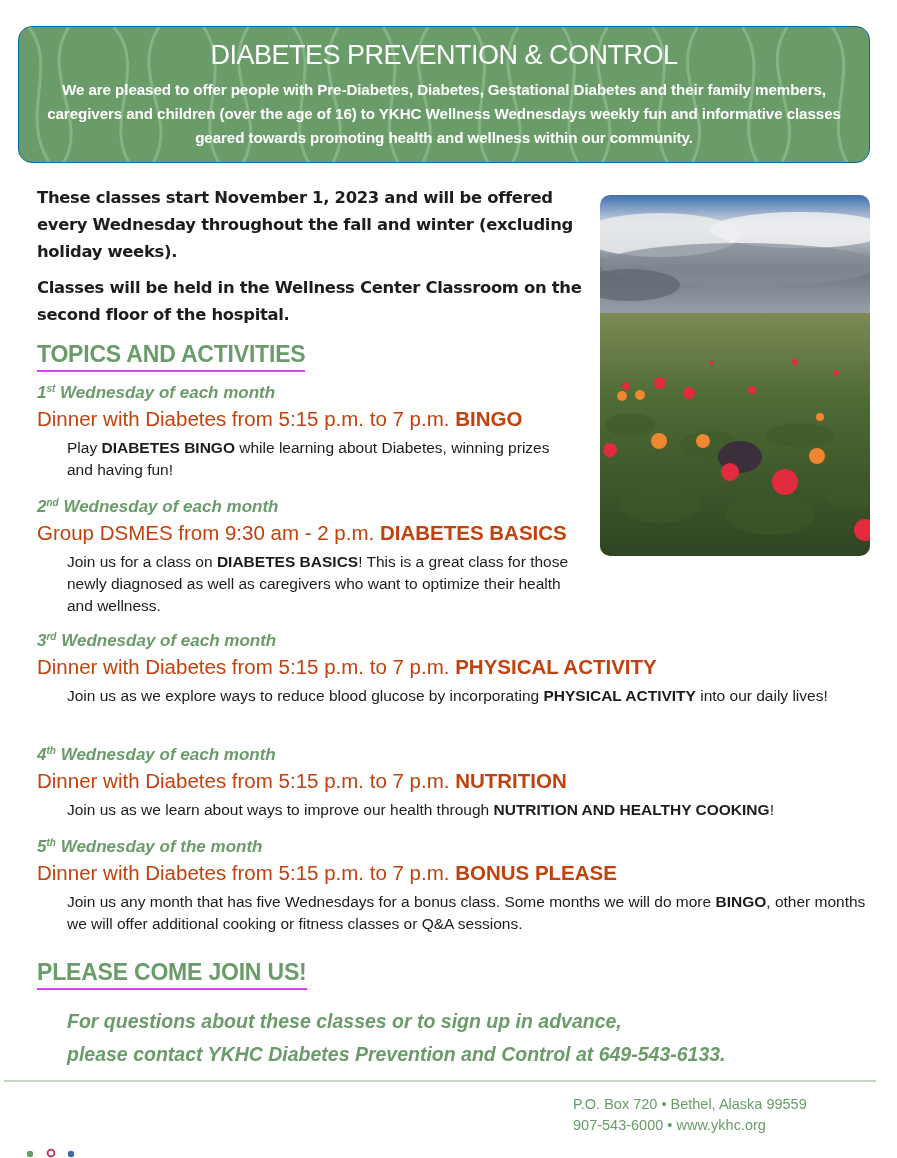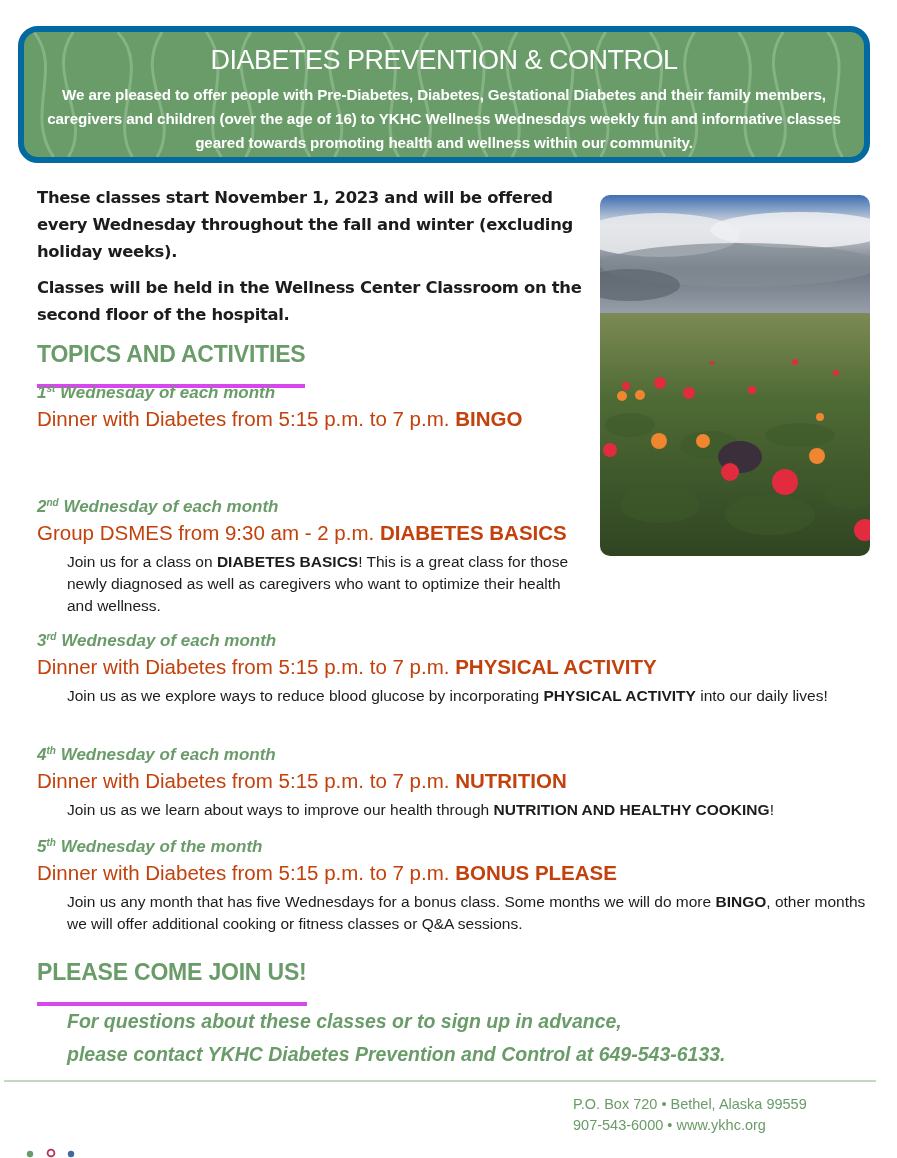--- a/index.html
+++ b/index.html
@@ -1,21 +1,21 @@
 <!DOCTYPE html>
 <html><head>
 <meta charset="utf-8">
 <style>
   * { box-sizing: border-box; margin: 0; padding: 0; }
   html, body { width: 897px; height: 1158px; background: #ffffff; overflow: hidden; }
   body { position: relative; font-family: "DejaVu Sans", sans-serif; color: #1c1c1c; }
 
   .banner {
     position: absolute; left: 18px; top: 26px; width: 852px; height: 137px;
-    background: #6a9c69; border: 6px solid #0369a1; border-radius: 20px;
+    background: #6a9c69; border: 1px solid #0369a1; border-radius: 14px;
     overflow: hidden; text-align: center; color: #ffffff;
   }
   .banner svg.pattern { position: absolute; left: 0; top: 0; width: 100%; height: 100%; }
   .banner-title {
     position: relative; margin-top: 12px; font-family: "Liberation Sans", sans-serif;
     font-size: 27px; letter-spacing: -0.5px; line-height: 32px; font-weight: normal;
   }
   .banner-text {
     position: relative; margin: 7px auto 0; width: 830px;
     font-family: "Liberation Sans", sans-serif; font-weight: bold;
@@ -24,21 +24,21 @@
 
   .intro { position: absolute; left: 37px; top: 184px; width: 550px;
     font-family: "DejaVu Sans", sans-serif; font-weight: bold; font-size: 16.4px; line-height: 27px; color: #1c1c1c; letter-spacing: -0.3px; }
   .intro p + p { margin-top: 9px; }
 
   .photo { position: absolute; left: 600px; top: 195px; width: 270px; height: 361px; border-radius: 10px; overflow: hidden; }
 
   .section-heading {
     position: absolute; left: 37px; font-family: "Liberation Sans", sans-serif;
     color: #6a9c69; font-size: 23px; font-weight: bold; letter-spacing: -0.2px;
-    border-bottom: 4px solid #d946ef; line-height: 28px; padding-bottom: 16px;
+    border-bottom: 2px solid #d946ef; line-height: 28px; padding-bottom: 2px;
   }
 
   .topic { position: absolute; left: 37px; width: 840px; }
   .topic .when {
     font-family: "Liberation Sans", sans-serif; font-style: italic; font-weight: bold;
     color: #6a9c69; font-size: 17px; line-height: 22px;
   }
   .topic .when sup { font-size: 10px; vertical-align: 6px; line-height: 0; }
   .topic .title {
     font-family: "Liberation Sans", sans-serif; font-size: 20.5px; line-height: 27px; color: #c2410c;
@@ -151,20 +151,21 @@
         <circle cx="40" cy="200" r="5"></circle>
     </g>
   </svg>
 </div>
 
 <h2 class="section-heading" style="top:340px;">TOPICS AND ACTIVITIES</h2>
 
 <div class="topic" style="top:382px;">
   <div class="when"><span>1</span><sup>st</sup><span> Wednesday of each month</span></div>
   <div class="title"><span>Dinner with Diabetes from 5:15 p.m. to 7 p.m. </span><b>BINGO</b></div>
+  <div class="desc" style="width:500px;"><span>Play </span><b>DIABETES BINGO</b><span> while learning about Diabetes, winning prizes and having fun!</span></div>
 </div>
 
 <div class="topic" style="top:496px;">
   <div class="when"><span>2</span><sup>nd</sup><span> Wednesday of each month</span></div>
   <div class="title"><span>Group DSMES from 9:30 am - 2 p.m. </span><b>DIABETES BASICS</b></div>
   <div class="desc" style="width:520px;"><span>Join us for a class on </span><b>DIABETES BASICS</b><span>!  This is a great class for those newly diagnosed as well as caregivers who want to optimize their health and wellness.</span></div>
 </div>
 
 <div class="topic" style="top:630px;">
   <div class="when"><span>3</span><sup>rd</sup><span> Wednesday of each month</span></div>

